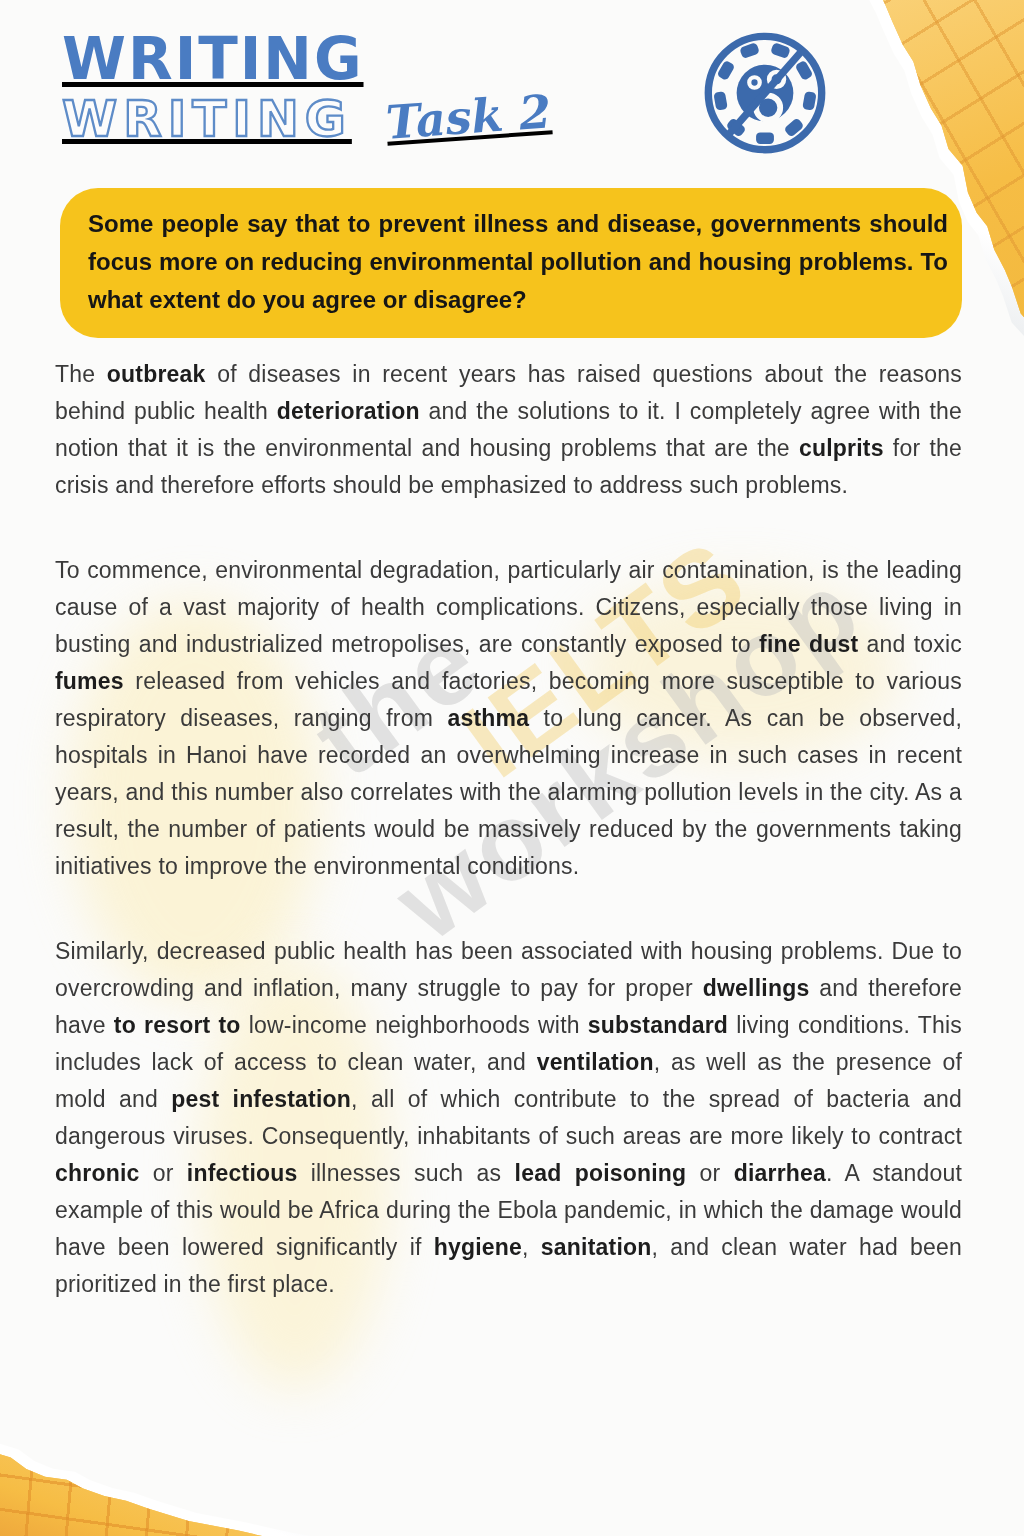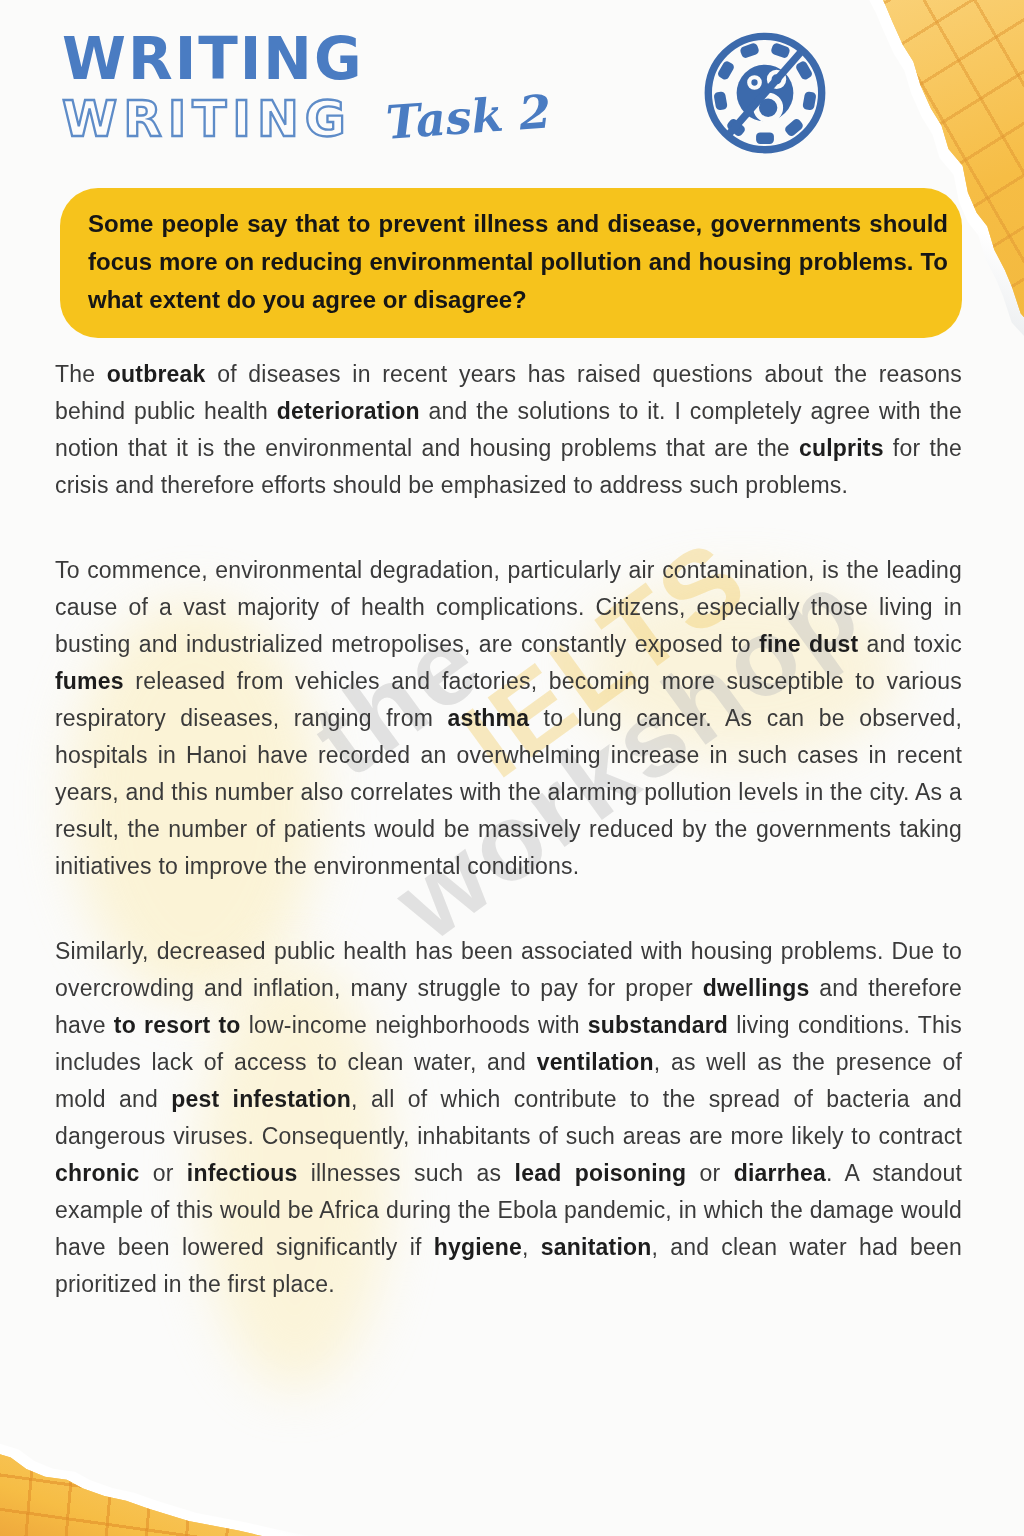--- a/index.html
+++ b/index.html
@@ -68,21 +68,21 @@
     pointer-events: none;
     white-space: nowrap;
   }
   .watermark .wm-gray   { display: block; color: #bfbfbf; }
   .watermark .wm-yellow { display: block; color: #f2cf6e; }
   .watermark .wm-l1 { margin-left: 90px; }
   .watermark .wm-l2 { margin-left: 210px; margin-top: -52px; }
   .watermark .wm-l3 { margin-left: 60px;  margin-top: -48px; }
 
   
-  .header { position: absolute; z-index: 3; top: 28px; left: 62px; right: 62px; }
+  .header { position: absolute; z-index: 3; top: 28px; left: 62px; right: 62px; text-decoration: underline; }
   .title-top {
     font-family: "DejaVu Sans", sans-serif;
     font-size: 58px;
     font-weight: 800;
     letter-spacing: 2px;
     color: #4a7cc2;
     line-height: 1.1;
   }
   .title-row { display: flex; align-items: flex-end; margin-top: 2px; }
   .title-outline {

